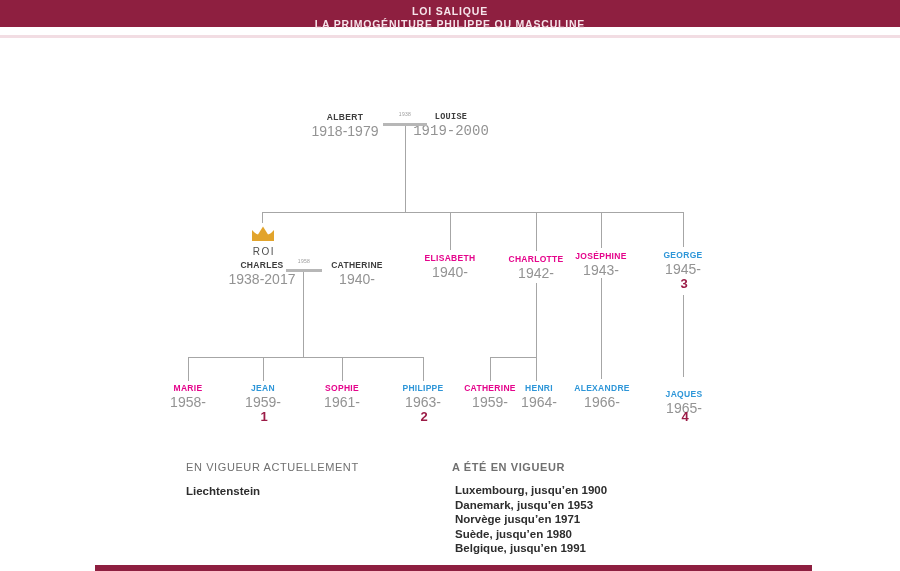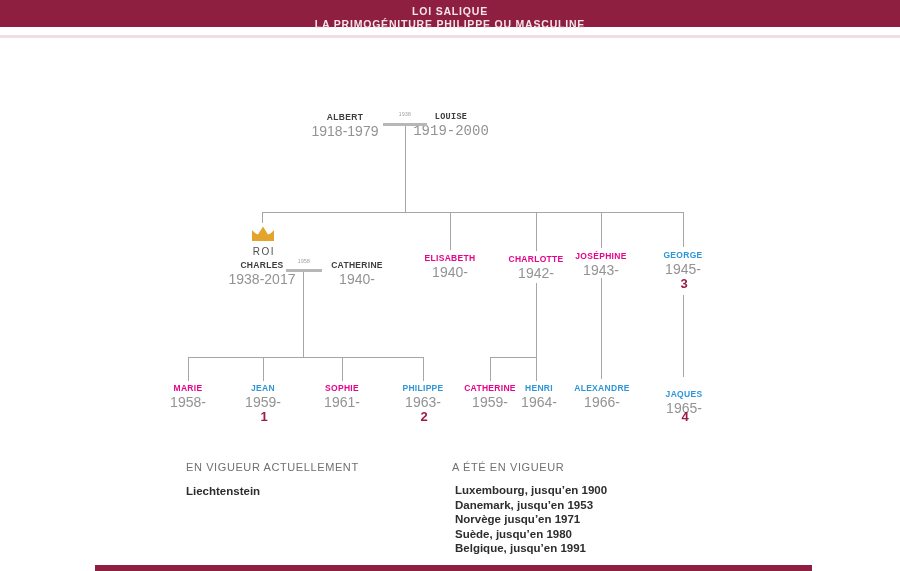--- a/index.html
+++ b/index.html
@@ -147,21 +147,21 @@
     <div class="pname">JAQUES</div>
     <div class="pdates">1965-</div>
   </div>
   <div class="succ" style="left:685px;top:409px;">4</div>
 
   <div class="legend-head" style="left:186px;top:461px;">EN VIGUEUR ACTUELLEMENT</div>
   <div class="legend-list" style="left:186px;top:484px;">
     <div class="legend-item">Liechtenstein</div>
   </div>
 
-  <div class="legend-head" style="left:452px;top:461px;">A ÉTÉ EN VIGUEUR</div>
+  <div class="legend-head" style="left:452px;top:461px;font-weight:bold;">A ÉTÉ EN VIGUEUR</div>
   <div class="legend-list" style="left:455px;top:483px;">
     <div class="legend-item">Luxembourg, jusqu’en 1900</div>
     <div class="legend-item">Danemark, jusqu’en 1953</div>
     <div class="legend-item">Norvège jusqu’en 1971</div>
     <div class="legend-item">Suède, jusqu’en 1980</div>
     <div class="legend-item">Belgique, jusqu’en 1991</div>
   </div>
 
   <div class="footer-bar"></div>
 

